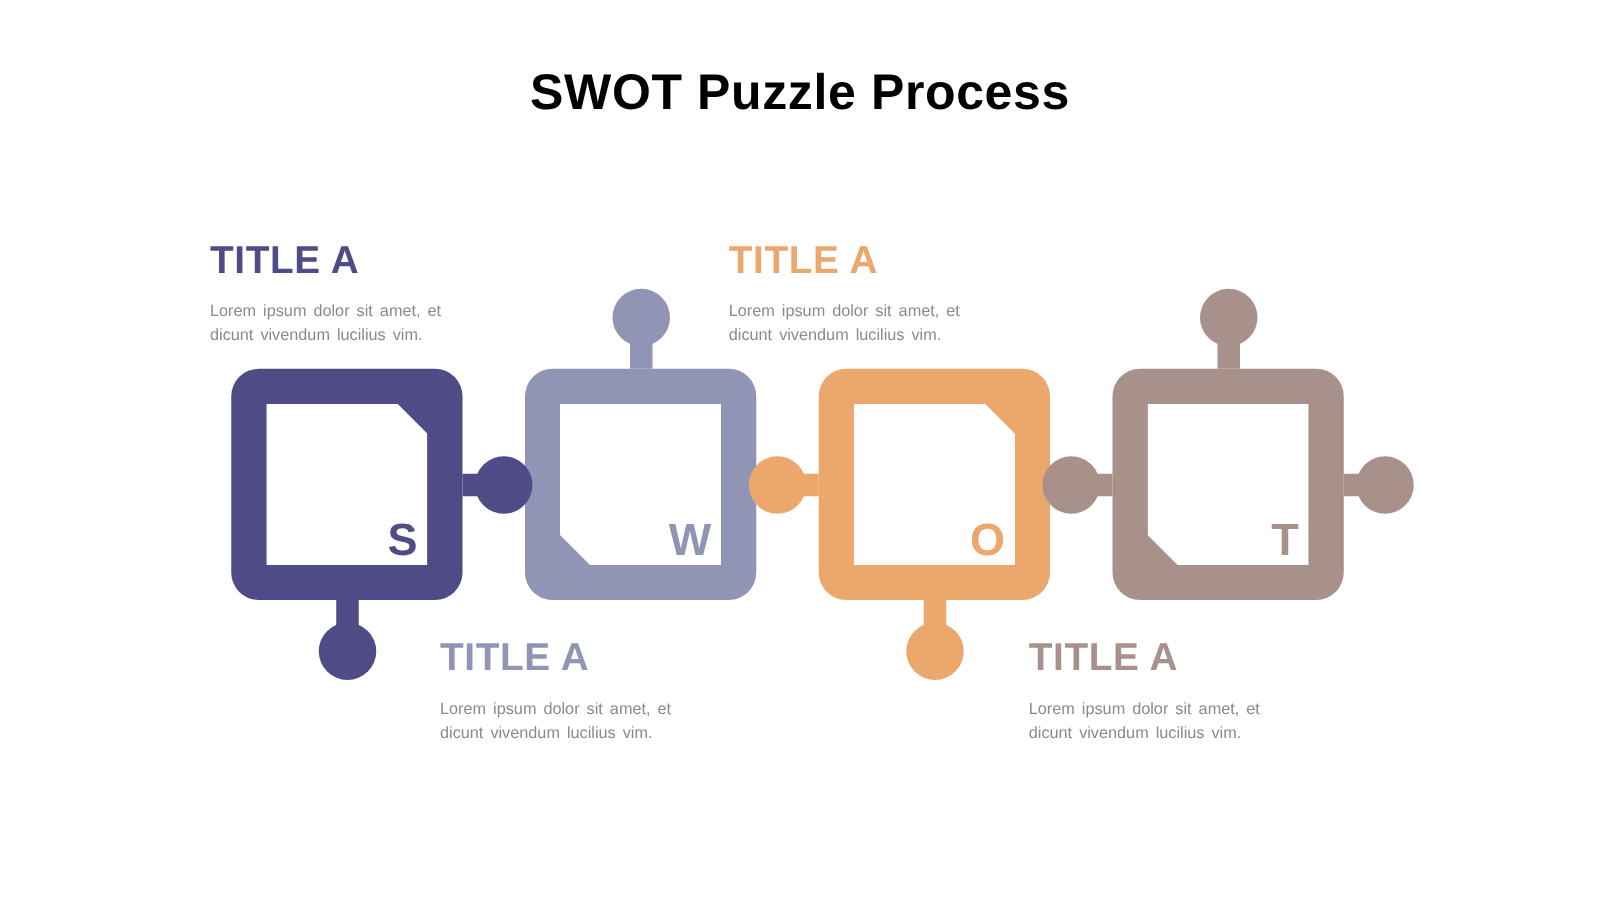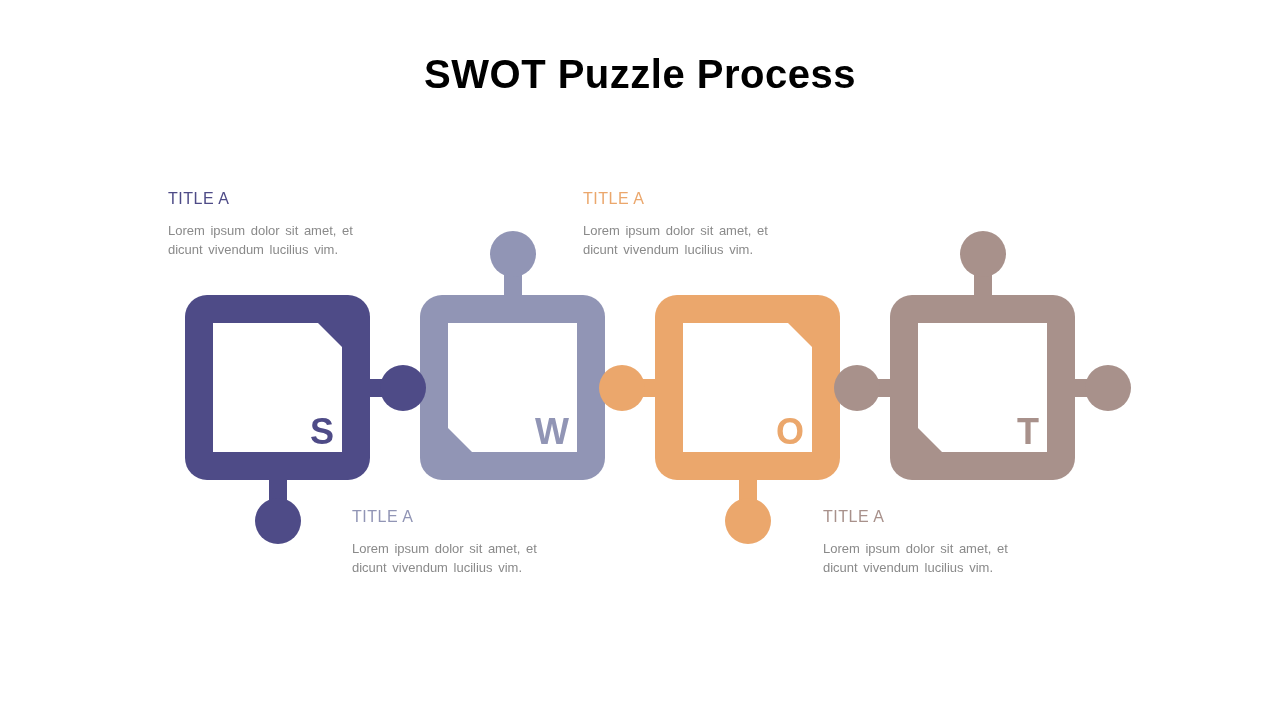--- a/index.html
+++ b/index.html
@@ -44,22 +44,22 @@
   .stem-right  { top: calc(50% - 9px);  left: 100%;   width: 24px; height: 18px; }
   .stem-left   { top: calc(50% - 9px);  right: 100%;  width: 24px; height: 18px; }
   .ball { position: absolute; width: 46px; height: 46px; border-radius: 50%; }
   .ball-top    { left: calc(50% - 23px); bottom: calc(100% + 18px); }
   .ball-bottom { left: calc(50% - 23px); top: calc(100% + 18px); }
   .ball-right  { top: calc(50% - 23px);  left: calc(100% + 10px); }
   .ball-left   { top: calc(50% - 23px);  right: calc(100% + 10px); }
   
   .textblock { position: absolute; width: 218px; }
   .textblock h2 {
-    font-size: 16px;
-    font-weight: normal;
+    font-size: 31px;
+    font-weight: bold;
     letter-spacing: 0.5px;
     margin-bottom: 14px;
   }
   .textblock p {
     font-size: 13px;
     line-height: 1.45;
     word-spacing: 2px;
   }
 </style>
 </head>

